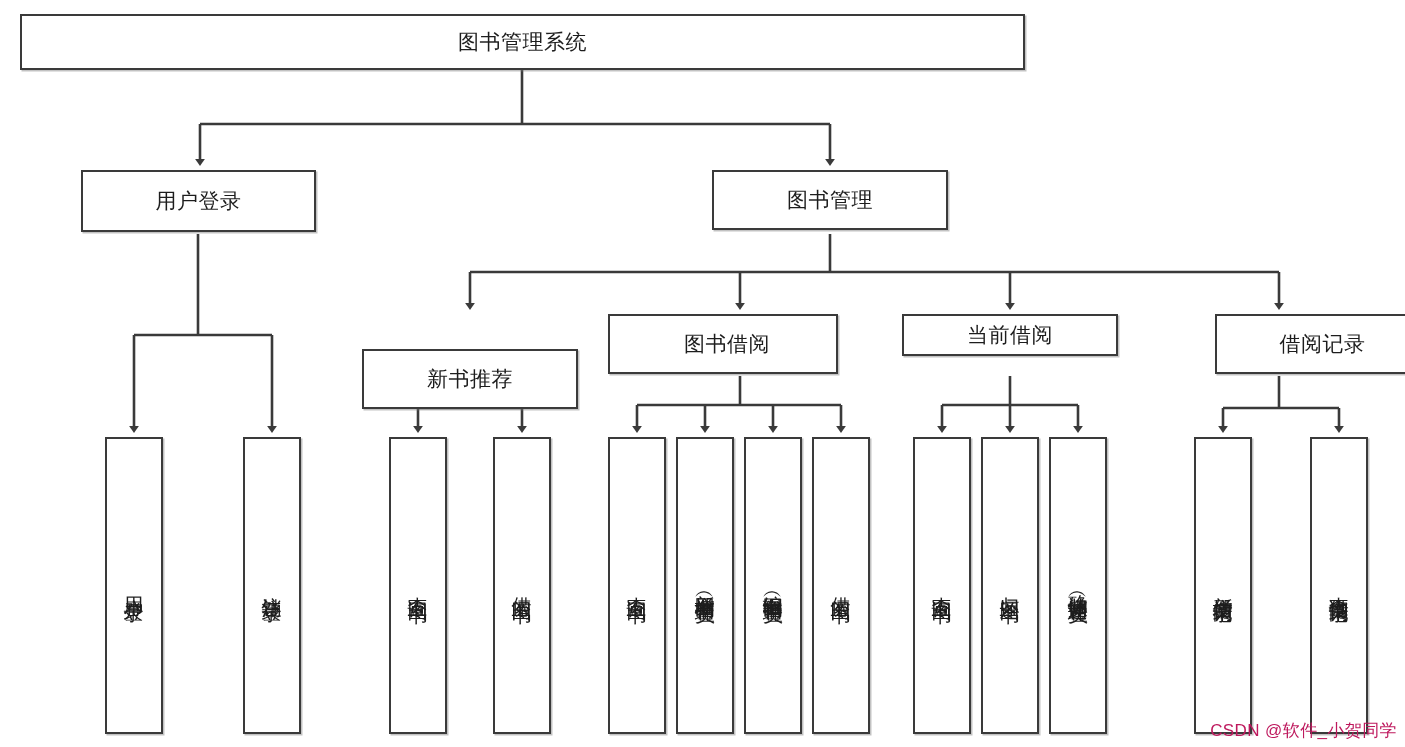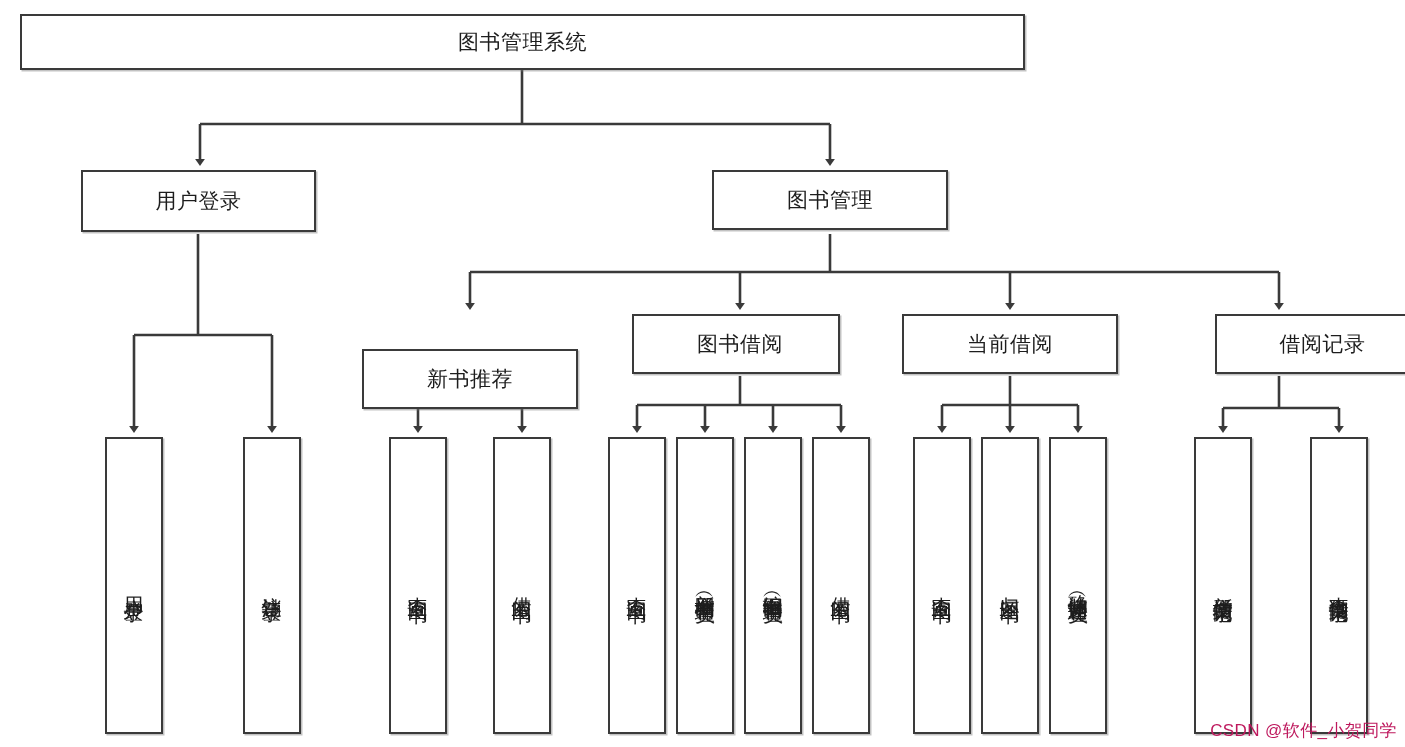--- a/index.html
+++ b/index.html
@@ -136,24 +136,24 @@
   <div class="node-box" style="left:81px; top:170px; width:235px; height:62px;">
     <span class="node-label">用户登录</span>
   </div>
   <div class="node-box" style="left:712px; top:170px; width:236px; height:60px;">
     <span class="node-label">图书管理</span>
   </div>
 
   <div class="node-box" style="left:362px; top:314px; width:216px; height:60px;margin-top:35px;">
     <span class="node-label">新书推荐</span>
   </div>
-  <div class="node-box" style="left:632px; top:314px; width:208px; height:60px;padding-left:8px;">
+  <div class="node-box" style="left:608px; top:314px; width:230px; height:60px;padding-left:8px;">
     <span class="node-label">图书借阅</span>
   </div>
-  <div class="node-box" style="left:902px; top:314px; width:216px; height:60px;">
+  <div class="node-box" style="left:902px; top:314px; width:216px; height:42px;">
     <span class="node-label">当前借阅</span>
   </div>
   <div class="node-box" style="left:1172px; top:314px; width:215px; height:60px;margin-left:43px;">
     <span class="node-label">借阅记录</span>
   </div>
 
   <div class="node-box leaf" style="left:105px; top:437px; width:58px; height:297px;">
     <span class="node-label">用户登录</span>
   </div>
   <div class="node-box leaf" style="left:243px; top:437px; width:58px; height:297px;">

